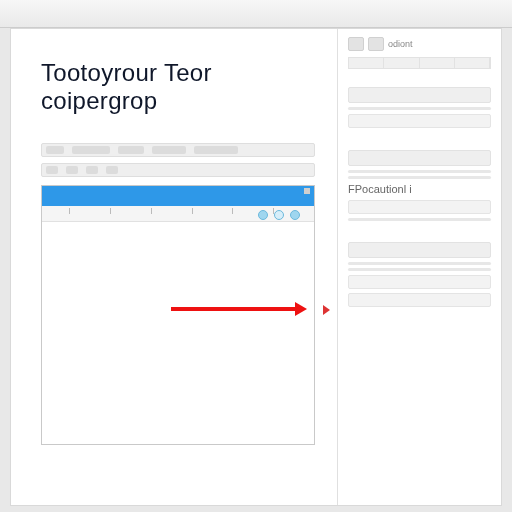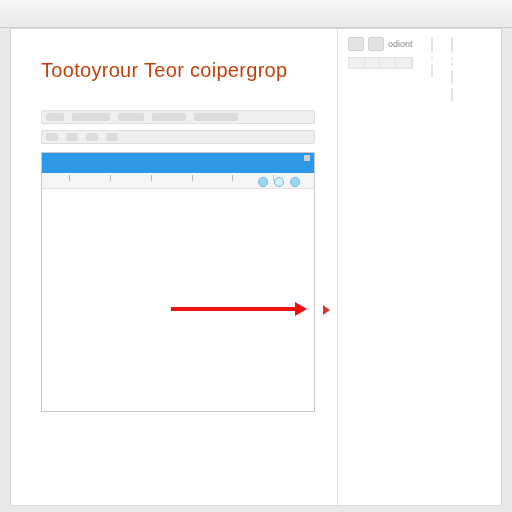--- a/index.html
+++ b/index.html
@@ -3,21 +3,21 @@
 <meta charset="utf-8">
 <style>
   * { box-sizing: border-box; margin: 0; padding: 0; font-family: Arial, sans-serif; }
   body { width: 512px; height: 512px; background: #e8e8e8; overflow: hidden; position: relative; }
 
   .titlebar { height: 28px; background: linear-gradient(#f7f7f7,#e9e9e9); border-bottom: 1px solid #ccc; }
 
   .stage { position: absolute; left: 10px; right: 10px; top: 28px; bottom: 6px; background: #fff; border: 1px solid #d9d9d9; display: flex; }
 
   .main { flex: 1; padding: 30px 22px 16px 30px; position: relative; }
-  .heading { font-size: 20px; color: #c2410c; font-weight: 400; letter-spacing: .3px; margin-bottom: 28px; filter: blur(.3px); }
+  .heading { font-size: 24px; color: #0f172a; font-weight: 400; letter-spacing: .3px; margin-bottom: 28px; filter: blur(.3px); }
 
   
   .bars { margin-bottom: 8px; }
   .bar { height: 14px; background: #efefef; border: 1px solid #dedede; border-radius: 2px; margin-bottom: 6px; display:flex; align-items:center; }
   .bar .seg { height: 8px; margin: 0 4px; background:#dcdcdc; border-radius:2px; }
   .bar1 .seg:nth-child(1){width:18px}
   .bar1 .seg:nth-child(2){width:38px}
   .bar1 .seg:nth-child(3){width:26px}
   .bar1 .seg:nth-child(4){width:34px}
   .bar1 .seg:nth-child(5){width:44px}
@@ -31,21 +31,21 @@
   .editor .dots { position:absolute; right:14px; top:24px; display:flex; gap:6px; }
   .dot { width:10px; height:10px; border-radius:50%; background:#9fd6ef; border:1px solid #6cb9dc; }
   .dot.b { background:#d7eef9; }
   .editor .tick { position:absolute; right:4px; top:2px; width:6px; height:6px; background:#cfcfcf; }
 
   
   .arrow { position:absolute; left:160px; top:278px; width:126px; height:4px; background:#e11; }
   .arrow::after { content:""; position:absolute; right:-10px; top:-5px; border-left:12px solid #e11; border-top:7px solid transparent; border-bottom:7px solid transparent; }
 
   
-  .side { width: 164px; border-left: 1px solid #e0e0e0; background:#fff; padding: 8px 10px 10px 10px; display:flex; flex-direction:row; gap:18px; }
+  .side { width: 164px; border-left: 1px solid #e0e0e0; background:#fff; padding: 8px 10px 10px 10px; display:flex; flex-direction:column; gap:18px; }
   .topicons { display:flex; gap:4px; }
   .ic { width:16px; height:14px; background:#e3e3e3; border:1px solid #d0d0d0; border-radius:2px; }
   .iclabel { font-size:9px; color:#888; line-height:14px; filter:blur(.3px); }
   .toprow { height:12px; background:#f0f0f0; border:1px solid #e2e2e2; display:flex; }
   .toprow span{ flex:1; border-right:1px solid #e2e2e2; }
 
   .block { }
   .block .hdr { height:16px; background:#efefef; border:1px solid #e2e2e2; border-radius:2px; margin-bottom:4px; }
   .block .lbl { font-size:11px; color:#666; line-height:14px; filter:blur(.4px); }
   .block .row { height:14px; background:#f3f3f3; border:1px solid #e4e4e4; border-radius:2px; margin:4px 0; }
@@ -116,20 +116,28 @@
     </div>
 
     <div class="block">
       <div class="hdr"></div>
       <div class="thin"></div>
       <div class="row"></div>
     </div>
 
     <div class="caret"></div>
 
+    <div class="block">
+      <div class="hdr"></div>
+      <div class="thin"></div>
+        <div class="thin"></div>
+      <div class="lbl">FPocautionl i</div>
+      <div class="row"></div>
+      <div class="thin"></div>
+    </div>
 
     <div class="block">
       <div class="hdr"></div>
       <div class="thin"></div>
         <div class="thin"></div>
       <div class="row"></div>
       <div class="row"></div>
     </div>
   </div>
 

